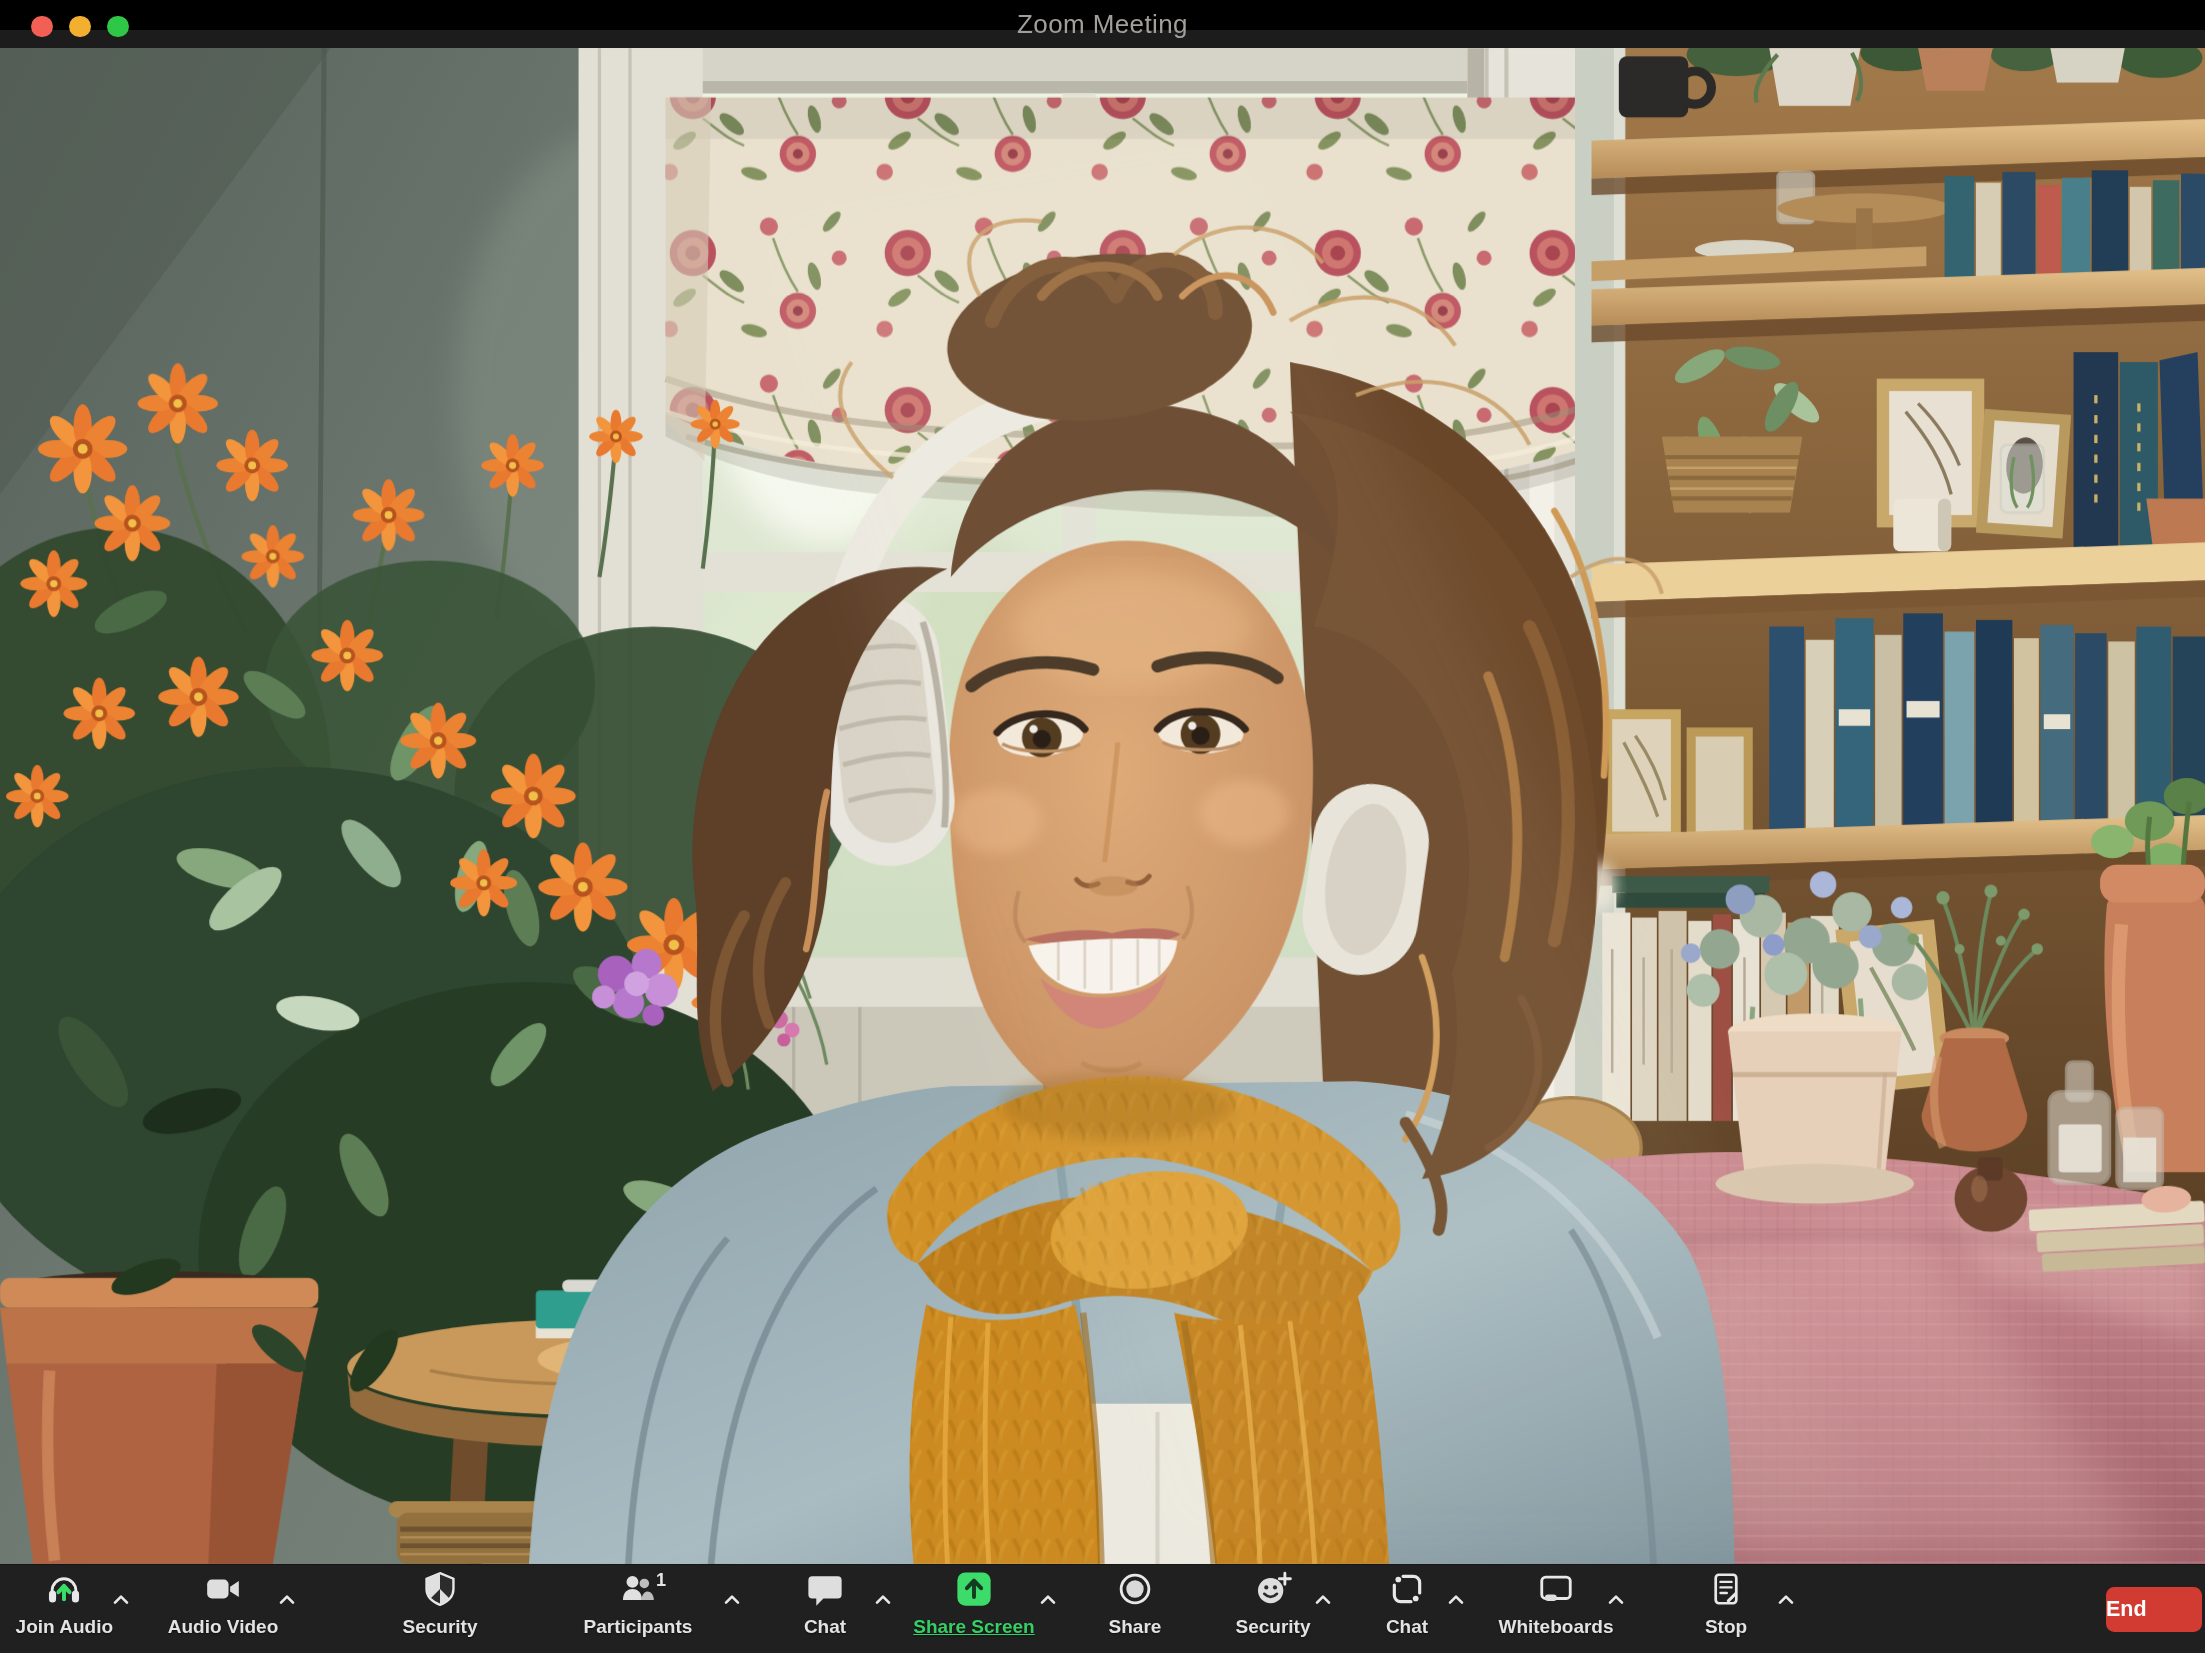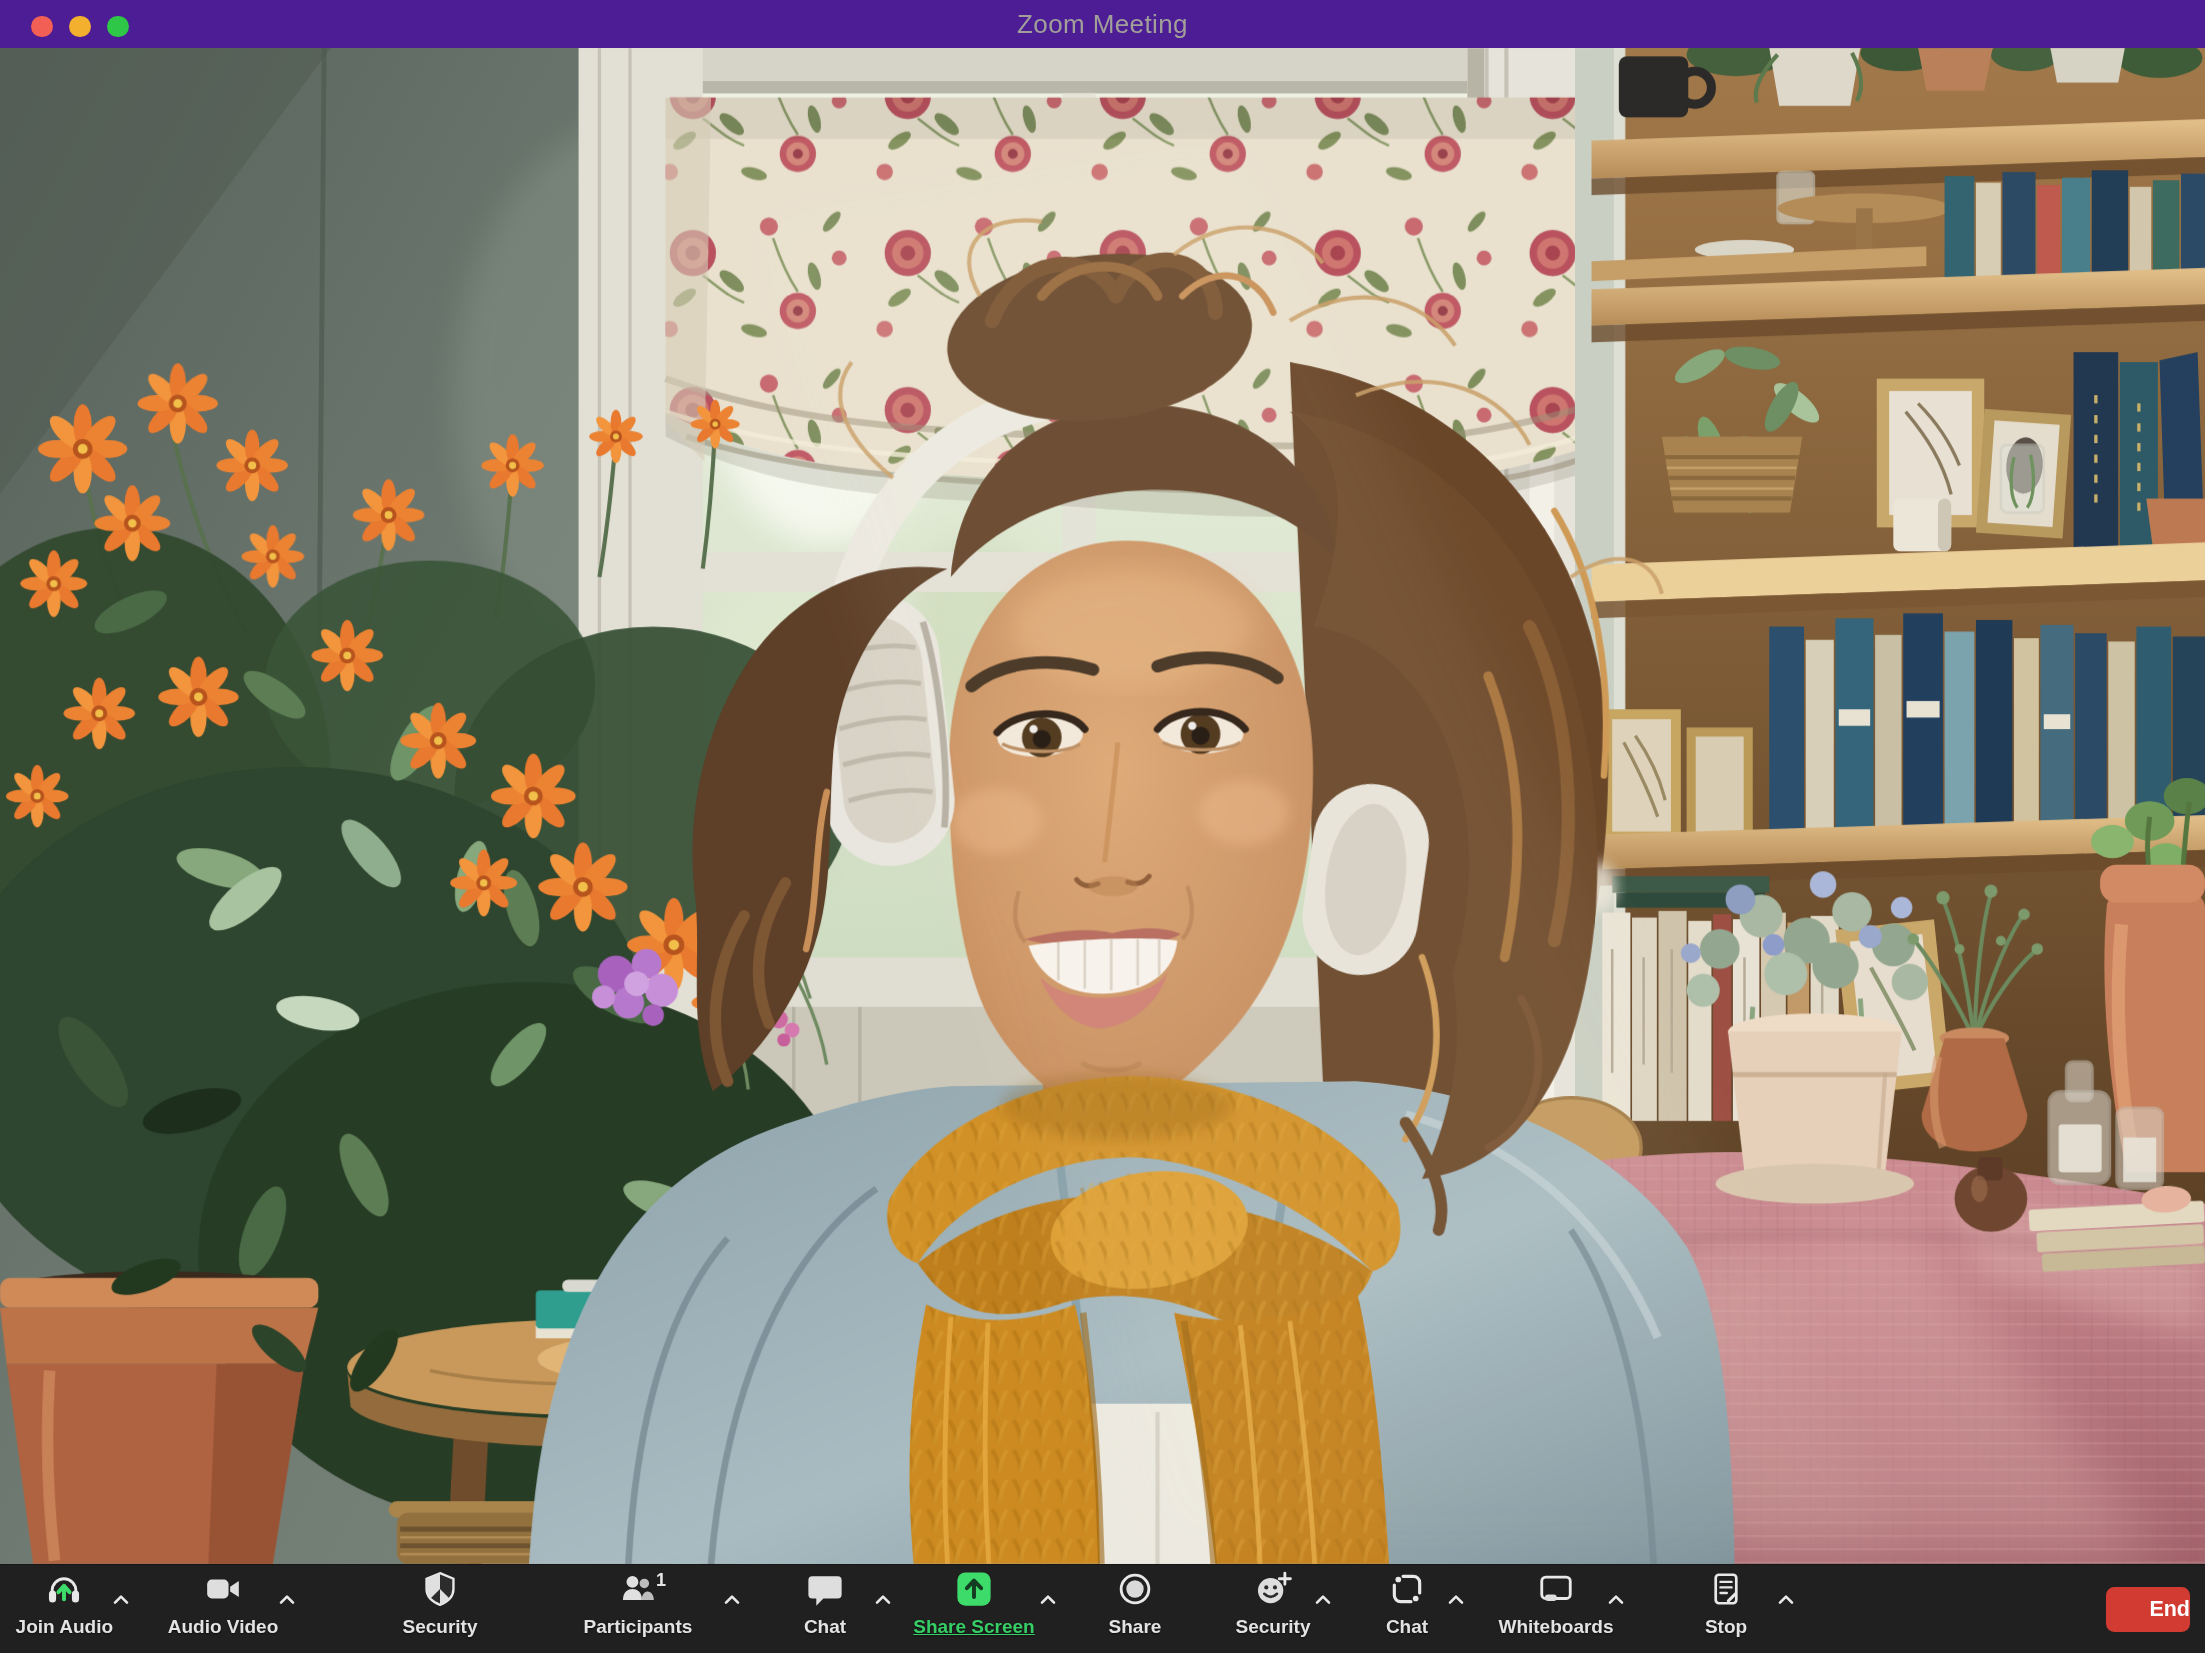--- a/index.html
+++ b/index.html
@@ -3,22 +3,22 @@
 <meta charset="utf-8">
 <style>
   html,body{margin:0;padding:0;}
   body{
     width:2205px;height:1654px;position:relative;overflow:hidden;
     background:#1c1c1c;font-family:"Liberation Sans",sans-serif;
     -webkit-font-smoothing:antialiased;
   }
   
   .titlebar{
-    position:absolute;top:0;left:0;width:2205px;height:48px;
-    background:#4c1d95;z-index:30;
+    position:absolute;top:0;left:0;width:2205px;height:30px;
+    background:#000000;z-index:30;
   }
   .titlebar .title{
     position:absolute;left:0;right:0;top:0;height:48px;line-height:48px;
     text-align:center;color:#a29f9b;font-size:26px;letter-spacing:0.4px;
   }
   .tl{position:absolute;top:15.7px;width:21.5px;height:21.5px;border-radius:50%;}
   .tl.red{left:31px;background:#f25f55;}
   .tl.yellow{left:69px;background:#f3b02e;}
   .tl.green{left:107px;background:#2fc748;}
   
@@ -37,23 +37,23 @@
   .tb-label{
     margin-top:8.3px;font-size:19px;font-weight:600;color:#e3e3e3;
     white-space:nowrap;text-shadow:0 0.8px 1.7px rgba(0,0,0,.6);
   }
   .tb-label.green{color:#35cf66;text-decoration:underline;}
   .chev{position:absolute;top:23px;width:18px;height:13.2px;}
   .badge{
     position:absolute;left:84px;top:0;font-size:18px;font-weight:600;color:#e6e6e6;
   }
   .end-btn{
-    position:absolute;left:2106px;top:21.5px;width:84px;height:45px;
+    position:absolute;left:2106px;top:21.5px;width:96px;height:45px;
     background:#d23b31;border-radius:8.3px;color:#ffffff;font-size:21.5px;
-    font-weight:700;line-height:45px;text-align:right;
+    font-weight:700;line-height:45px;text-align:left;
   }
 </style>
 </head>
 <body>
 
 <div class="titlebar">
   <span class="tl red"></span>
   <span class="tl yellow"></span>
   <span class="tl green"></span>
   <div class="title">Zoom Meeting</div>

